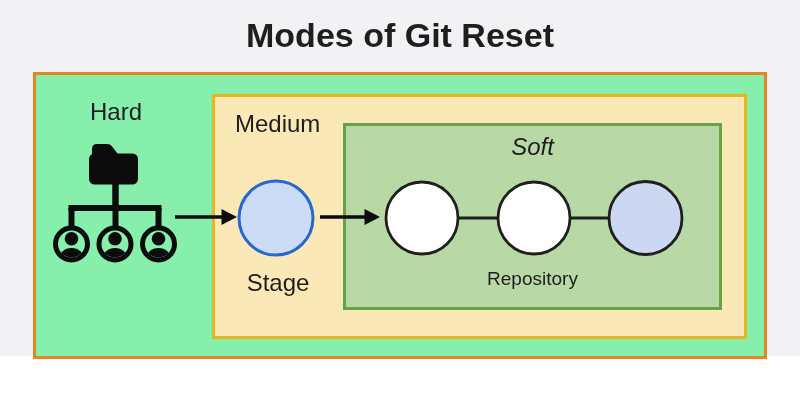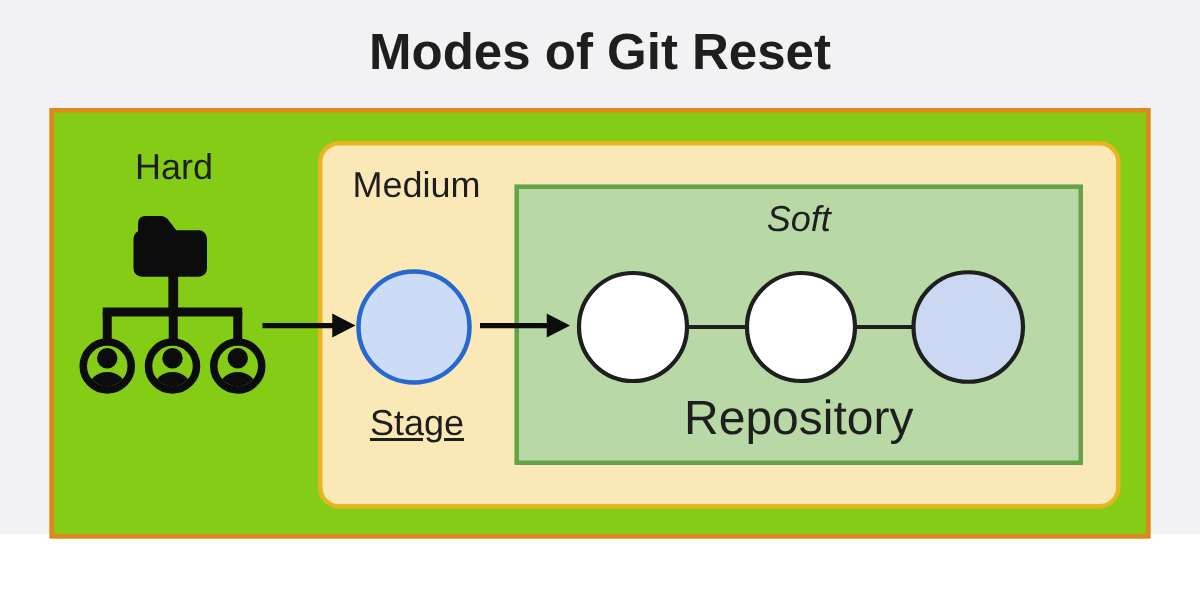--- a/index.html
+++ b/index.html
@@ -28,38 +28,38 @@
     white-space: nowrap;
   }
   .label-hard   { left: 0; top: 23px; width: 160px; text-align: center; }
   .label-medium { left: 20px; top: 13px; }
   .label-soft   { left: 0; top: 7px;  width: 100%; text-align: center; font-style: italic; }
   .node-label {
     position: absolute; color: #1e1e1e; font-size: 23px; line-height: 27px;
     text-align: center;
   }
   .label-working-directory { left: 18px; top: 191px; width: 124px; white-space: normal; }
-  .label-stage      { left: 0; top: 172px; width: 126px; font-size: 24px; text-decoration: underline; }
-  .label-repository { left: 0; top: 139px; width: 100%; font-size: 32px; }
+  .label-stage      { left: 0; top: 172px; width: 126px; font-size: 24px; }
+  .label-repository { left: 0; top: 139px; width: 100%; font-size: 19px; }
   .gfx {
     position: absolute; left: 0; top: 0; width: 800px; height: 400px;
     pointer-events: none;
   }
 </style>
 </head>
 <body>
 
 <div class="stage-area" style="background-color: rgb(242, 242, 244);">
 
   <div class="title" style="color: rgb(30, 30, 30);">Modes of Git Reset</div>
 
-  <div class="zone zone-hard" style="background-color: #84cc16; border-color: rgb(225, 135, 31);">
+  <div class="zone zone-hard" style="background-color: #86efac; border-color: rgb(225, 135, 31);">
     <div class="zone-label label-hard">Hard</div>
 
-    <div class="zone zone-medium" style="background-color: rgb(250, 233, 183); border-color: rgb(231, 181, 32); border-radius: 14px;">
+    <div class="zone zone-medium" style="background-color: rgb(250, 233, 183); border-color: rgb(231, 181, 32);">
       <div class="zone-label label-medium">Medium</div>
       <div class="node-label label-stage">Stage</div>
 
       <div class="zone zone-soft" style="background-color: rgb(184, 216, 165); border-color: rgb(100, 164, 71);">
         <div class="zone-label label-soft">Soft</div>
         <div class="node-label label-repository">Repository</div>
       </div>
     </div>
   </div>
 

